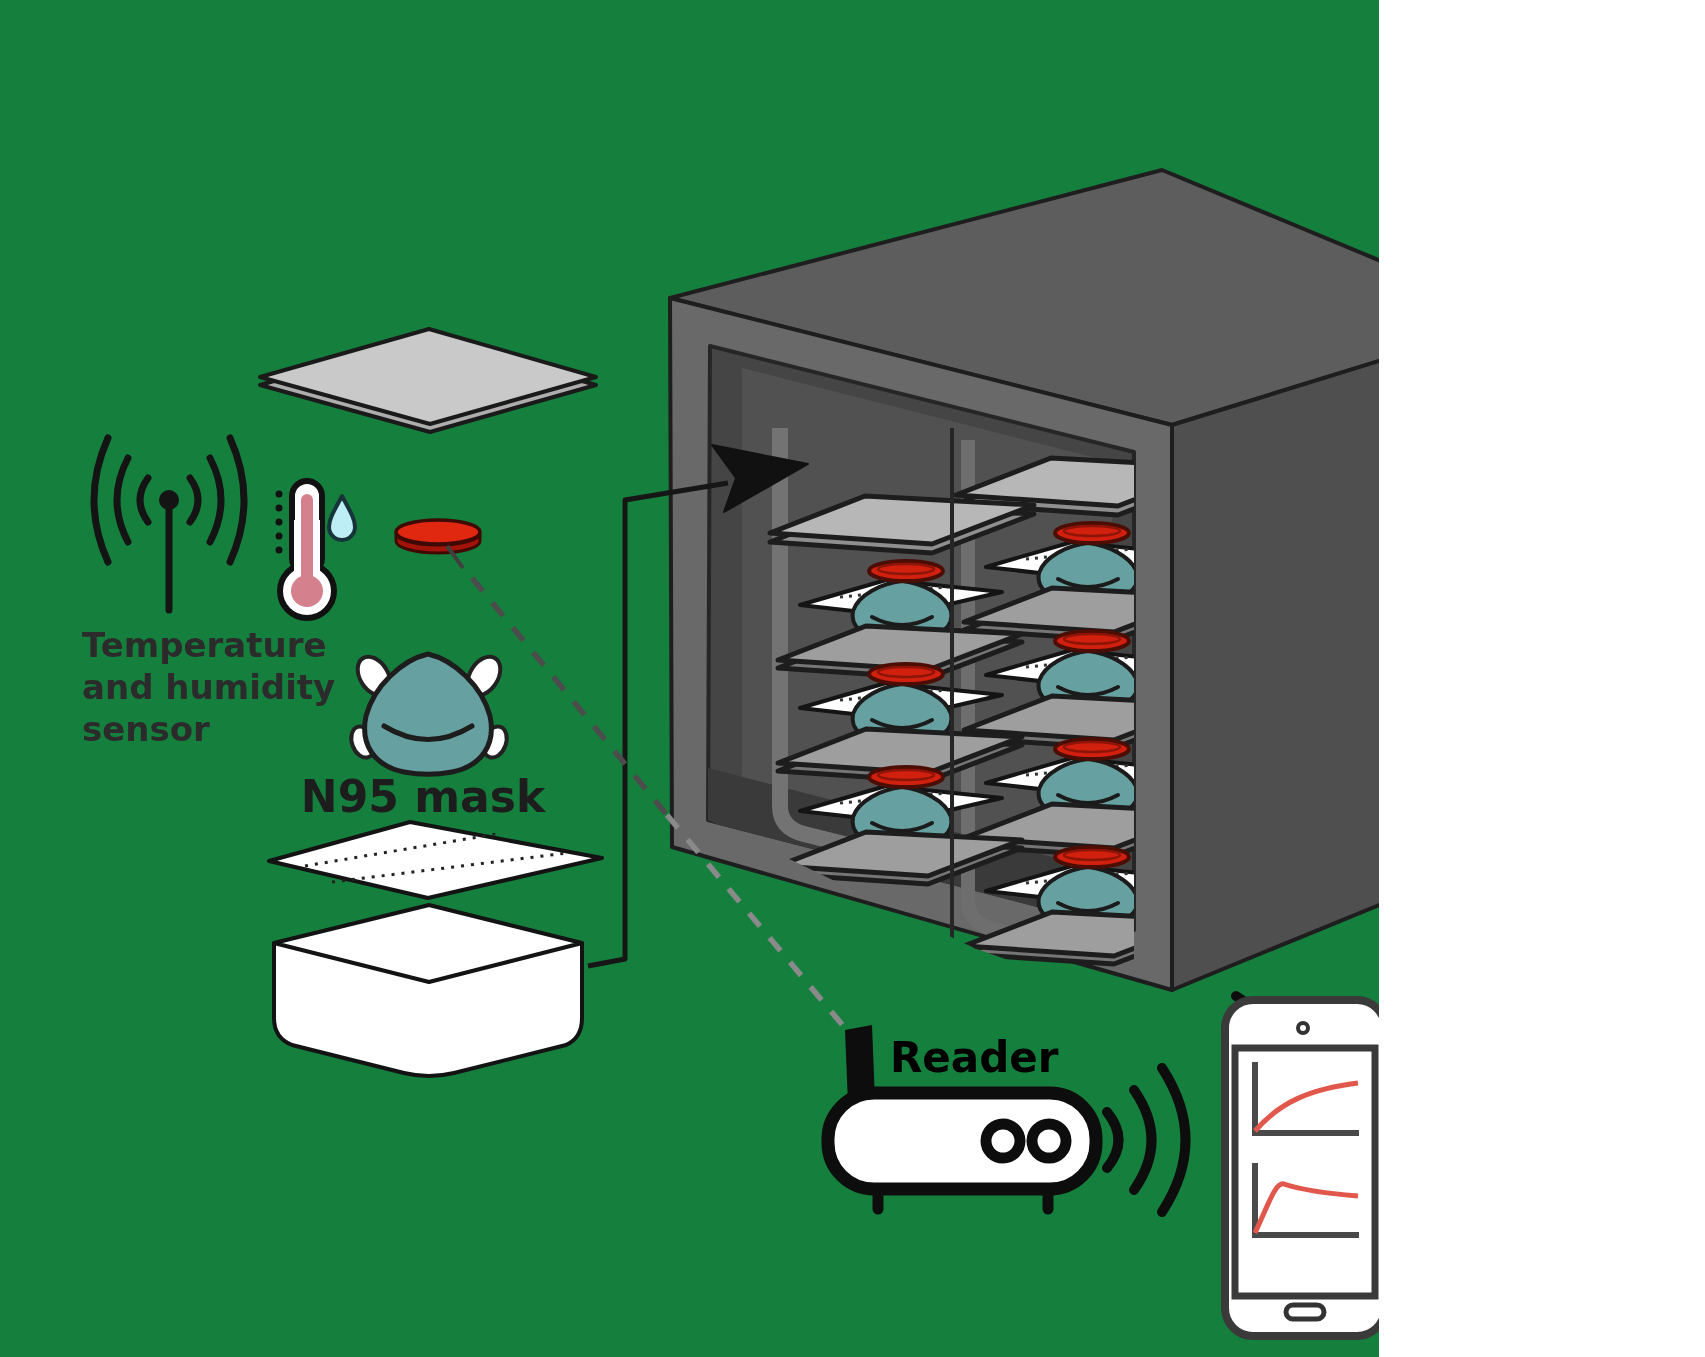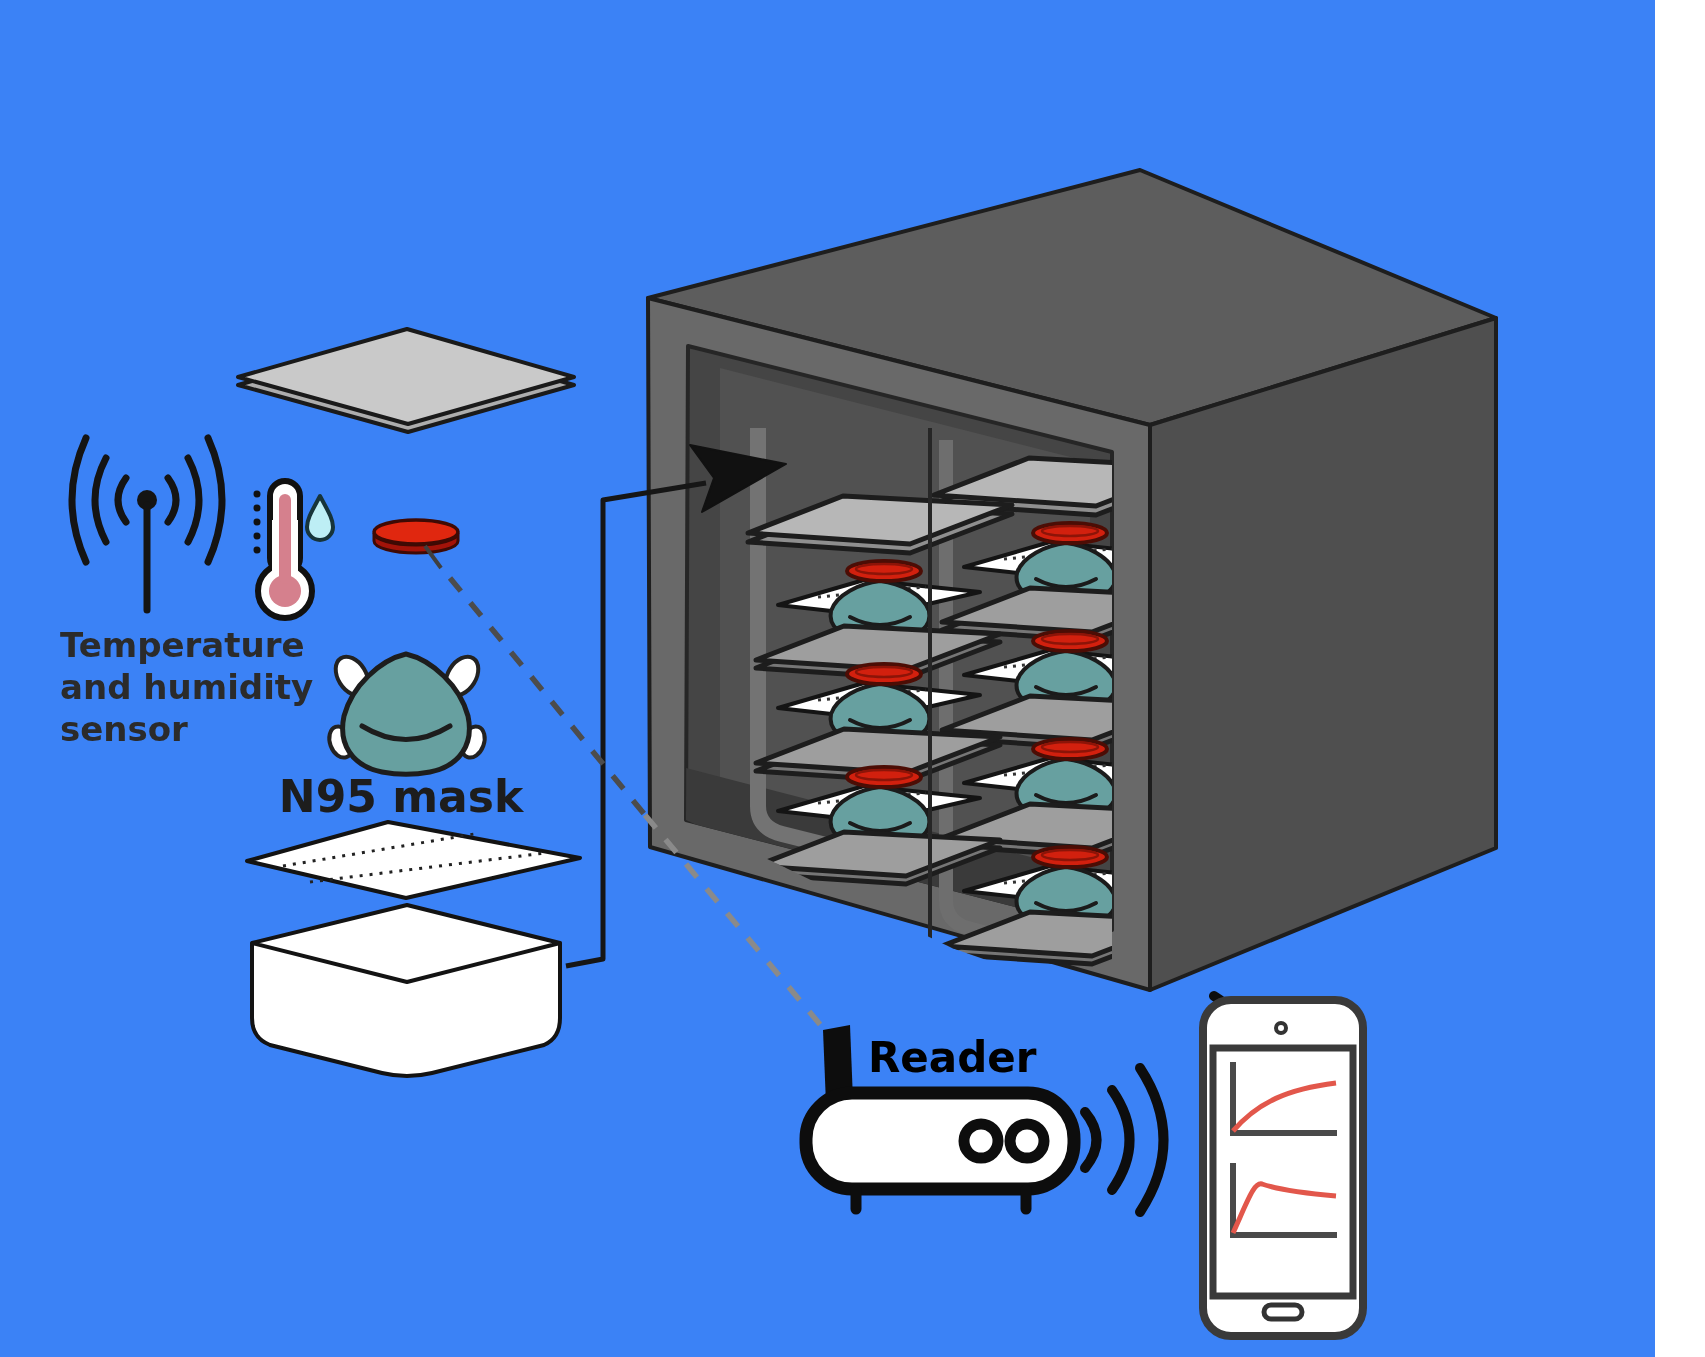--- a/index.html
+++ b/index.html
@@ -1,17 +1,17 @@
 <!DOCTYPE html>
 <html><head>
 <meta charset="utf-8">
 <style>
   html,body{margin:0;padding:0;background:#ffffff;}
-  .stage{position:relative;width:1655px;height:1357px;background:#3b82f6;overflow:hidden;
-         font-family:"DejaVu Sans","Liberation Sans",sans-serif;}
+  .stage{position:relative;width:1357px;height:1357px;background:#15803d;overflow:hidden;
+         font-family:"DejaVu Sans","Liberation Sans",sans-serif;padding-left:22px;}
   svg{display:block}
   text{font-family:"DejaVu Sans","Liberation Sans",sans-serif;}
   .lbl-sensor{font-size:34px;font-weight:bold;fill:#2b2b2b;}
   .lbl-mask{font-size:44px;font-weight:bold;fill:#1d1d1d;}
   .lbl-reader{font-size:42px;font-weight:bold;fill:#000;}
 </style>
 </head>
 <body>
 
 <div class="stage">

